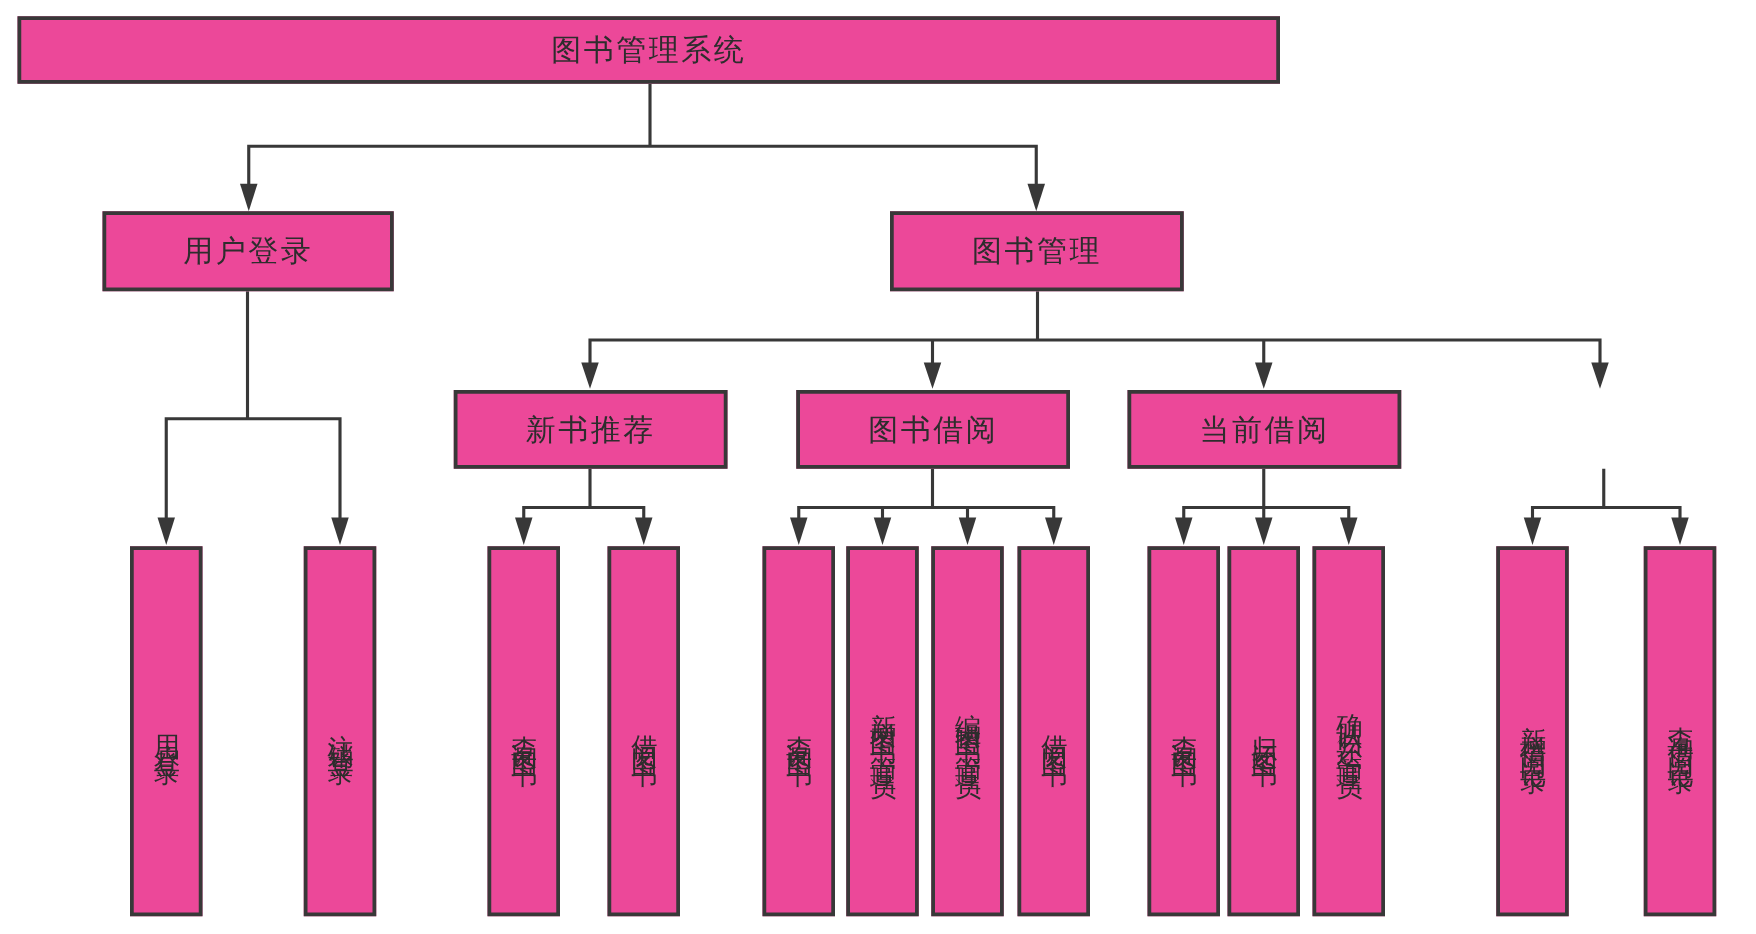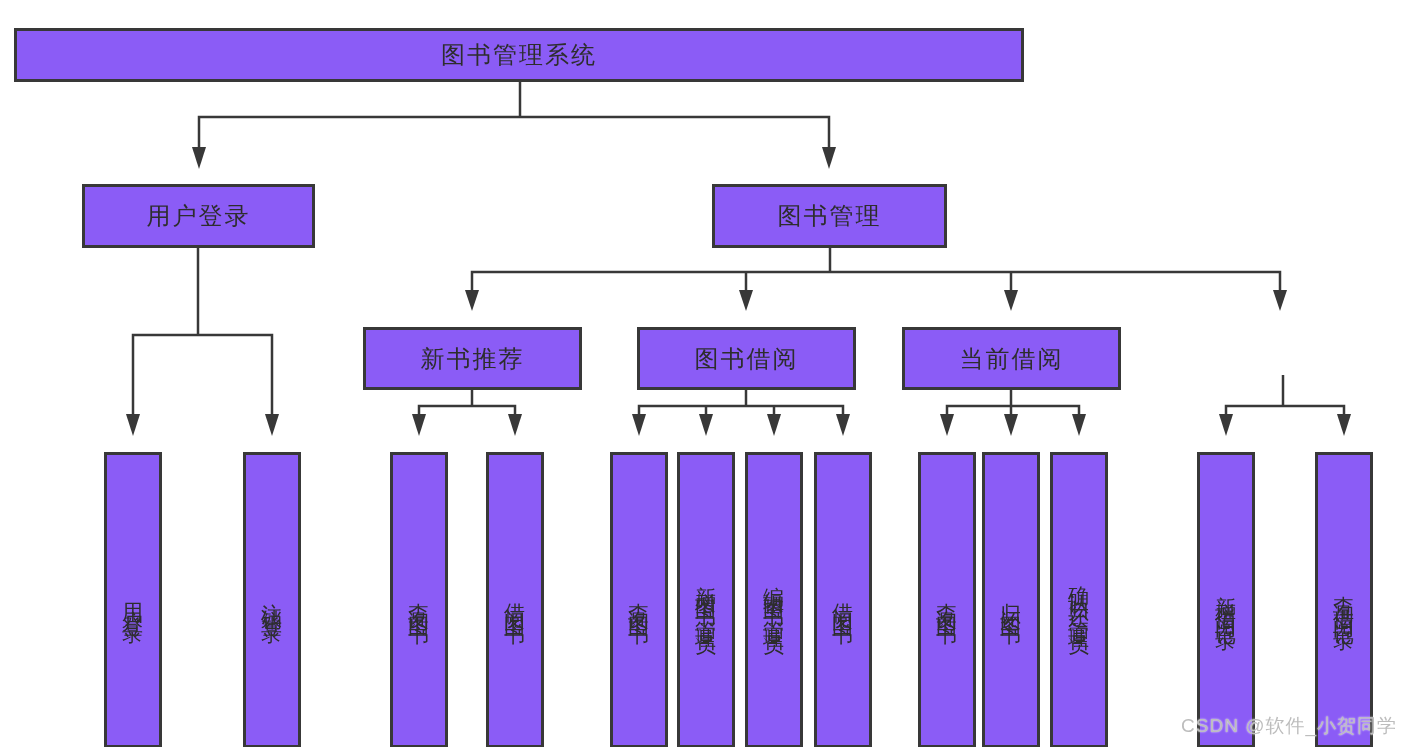--- a/index.html
+++ b/index.html
@@ -13,26 +13,25 @@
   }
   #connectors {
     position: absolute;
     left: 0; top: 0;
     width: 1405px; height: 747px;
   }
   .node {
     position: absolute;
     box-sizing: border-box;
     border: 3px solid #383838;
-    background: #8b5cf6;
+    background: #ec4899;
     display: flex;
     align-items: center;
     justify-content: center;
     color: #2d2d2d;
-    margin-top: 15px;
   }
   .hnode { font-size: 24px; letter-spacing: 2px; white-space: nowrap; }
   .vnode {
     font-size: 21px;
   }
   .vnode .vtext {
     writing-mode: vertical-rl;
     text-orientation: mixed;
     letter-spacing: 7px;
     line-height: 1;
@@ -173,15 +172,14 @@
     <span class="vtext label">确认归还（管理员）</span>
   </div>
 
   <div class="node vnode" style="left:1197px; top:437px; width:58px; height:296px;">
     <span class="vtext label">新增借阅记录</span>
   </div>
   <div class="node vnode" style="left:1315px; top:437px; width:58px; height:296px;">
     <span class="vtext label">查询借阅记录</span>
   </div>
 
-  <div class="watermark">CSDN @软件_小贺同学</div>
 
 </div>
 
 </body></html>

